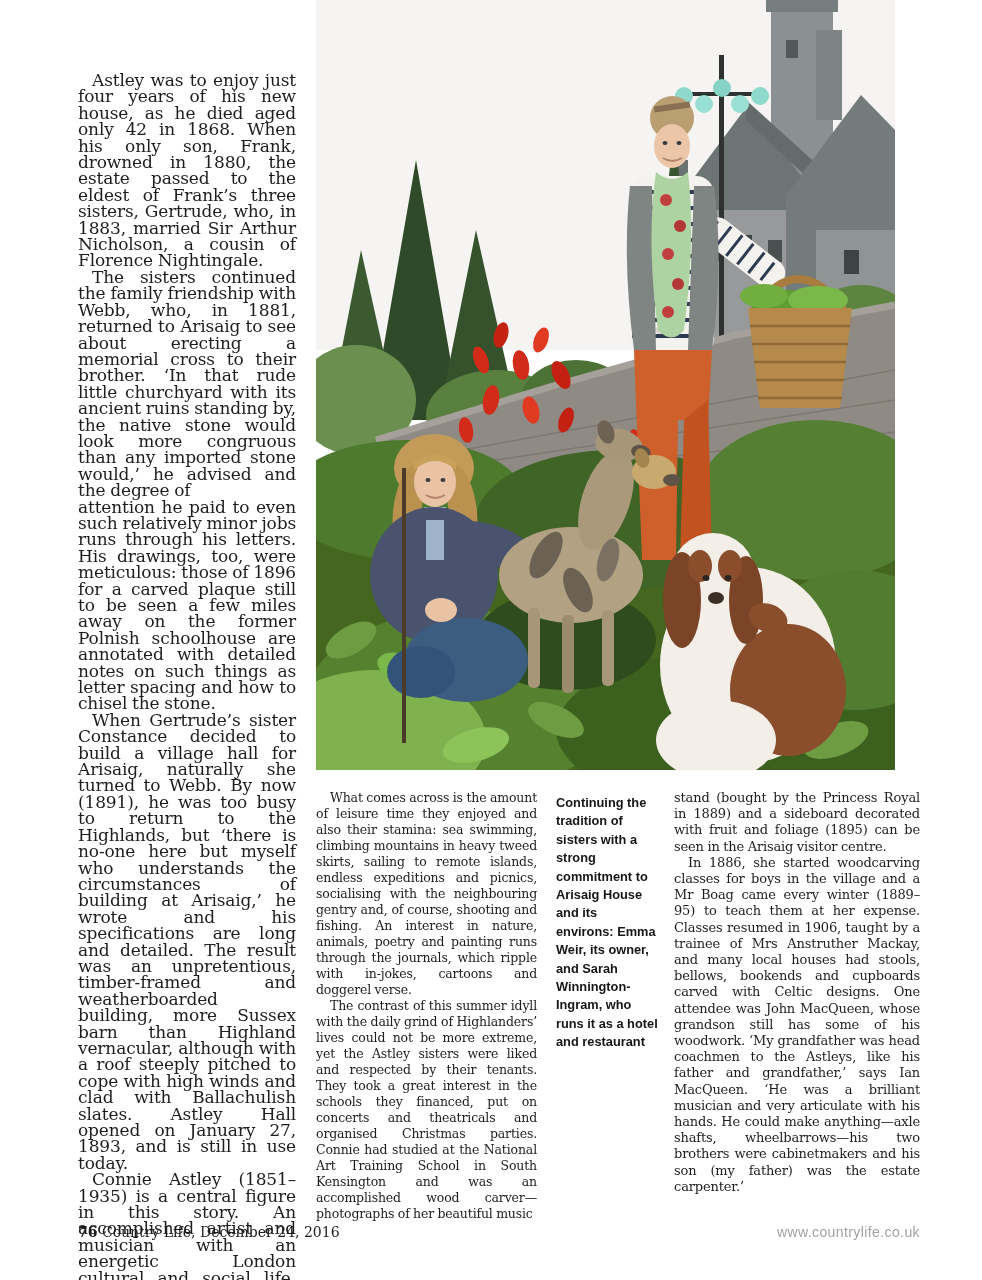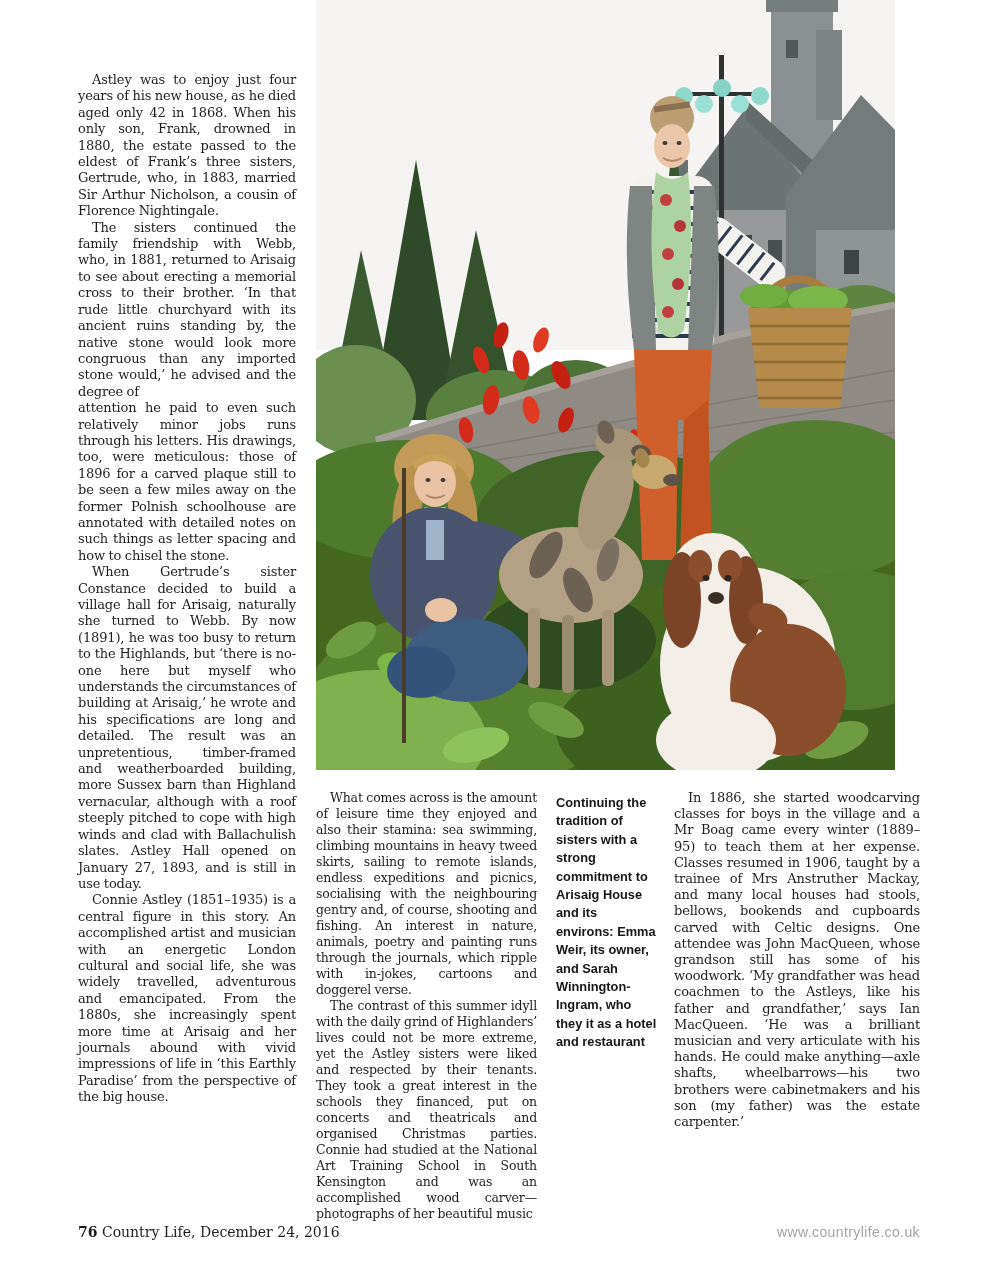--- a/index.html
+++ b/index.html
@@ -14,21 +14,21 @@
   .col { position: absolute; text-align: justify; }
   .col p {
     font-size: 13px;
     line-height: 16.3px;
     text-indent: 14px;
     word-spacing: -0.4px;
     letter-spacing: -0.15px;
   }
   .col p.cont { text-indent: 0; }
   #left-col { left: 78px; top: 72px; width: 218px; }
-  #left-col p { font-size: 13px; line-height: 16.4px; }
+  #left-col p { font-size: 17px; line-height: 16.4px; }
 
   
   .pullquote {
     margin: 16px 0 12px 0;
     text-align: center;
     text-indent: 0;
     font-size: 22.5px;
     line-height: 27px;
     color: #141414;
     letter-spacing: -0.3px;
@@ -301,22 +301,23 @@
       <ellipse cx="452" cy="618" rx="20" ry="14" fill="#8a4e2c" transform="rotate(20 452 618)"></ellipse>
     </g>
   </svg>
 </div>
 
 <div id="mid-col" class="col">
   <p>What comes across is the amount of leisure time they enjoyed and also their stamina: sea swimming, climbing mountains in heavy tweed skirts, sailing to remote islands, endless expeditions and picnics, socialising with the neighbouring gentry and, of course, shooting and fishing. An interest in nature, animals, poetry and painting runs through the journals, which ripple with in-jokes, cartoons and doggerel verse.</p>
   <p>The contrast of this summer idyll with the daily grind of Highlanders’ lives could not be more extreme, yet the Astley sisters were liked and respected by their tenants. They took a great interest in the schools they financed, put on concerts and theatricals and organised Christmas parties. Connie had studied at the National Art Training School in South Kensington and was an accomplished wood carver—photographs of her beautiful music</p>
 </div>
 
-<div id="caption-col">Continuing the tradition of sisters with a strong commitment to Arisaig House and its environs: Emma Weir, its owner, and Sarah Winnington-Ingram, who they it as a hotel and restaurant</div>
+<div id="caption-col">Continuing the tradition of sisters with a strong commitment to Arisaig House and its environs: Emma Weir, its owner, and Sarah Winnington-Ingram, who runs it as a hotel and restaurant</div>
 
 <div id="right-col" class="col">
+  <p class="cont">stand (bought by the Princess Royal in 1889) and a sideboard decorated with fruit and foliage (1895) can be seen in the Arisaig visitor centre.</p>
   <p>In 1886, she started woodcarving classes for boys in the village and a Mr Boag came every winter (1889–95) to teach them at her expense. Classes resumed in 1906, taught by a trainee of Mrs Anstruther Mackay, and many local houses had stools, bellows, bookends and cupboards carved with Celtic designs. One attendee was John MacQueen, whose grandson still has some of his woodwork. ‘My grandfather was head coachmen to the Astleys, like his father and grandfather,’ says Ian MacQueen. ‘He was a brilliant musician and very articulate with his hands. He could make anything—axle shafts, wheelbarrows—his two brothers were cabinetmakers and his son (my father) was the estate carpenter.’</p>
 </div>
 
 <div id="footer">
   <div class="issue"><span class="pagenum">76</span><span> Country Life, December 24, 2016</span></div>
   <div class="site">www.countrylife.co.uk</div>
 </div>
 
 </body></html>

